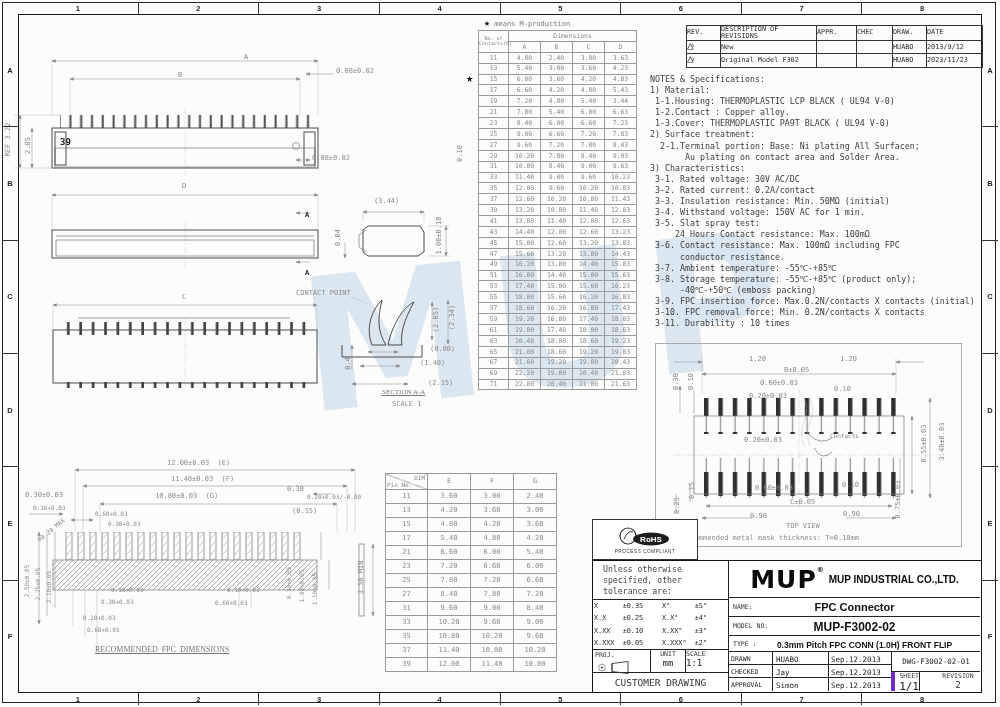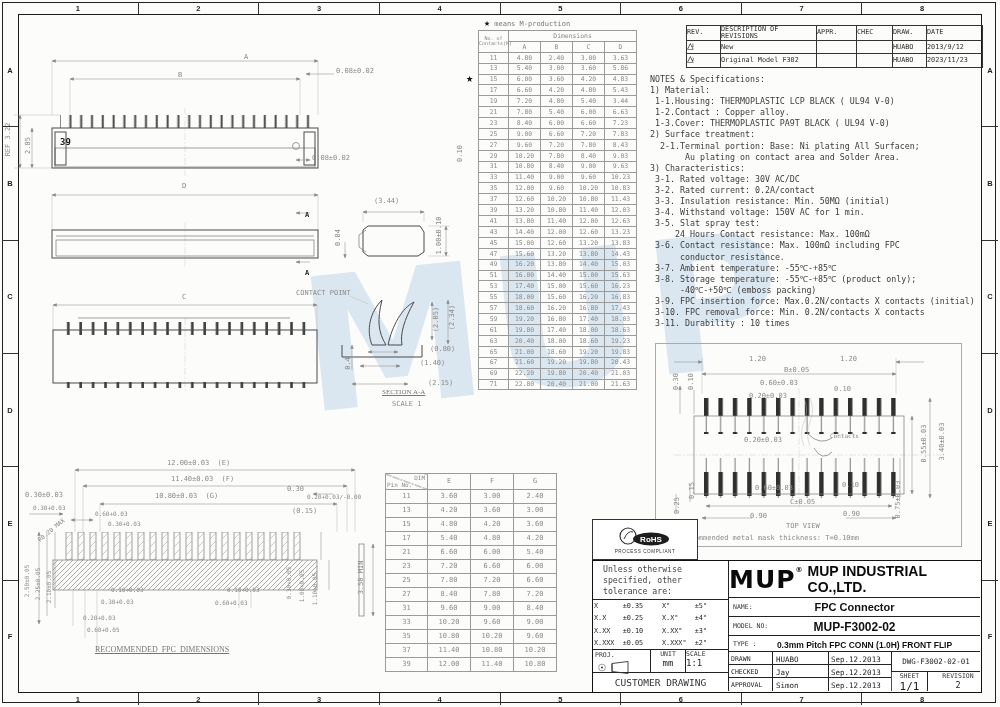--- a/index.html
+++ b/index.html
@@ -64,21 +64,21 @@
   .rohs-cap{font:4.6px "Liberation Sans",sans-serif;letter-spacing:.6px;color:#333;margin-top:1px;}
 
   .tbk{position:absolute;left:592px;top:560px;width:390px;height:133px;border:1.6px solid #111;
        box-sizing:border-box;background:#fff;z-index:2;color:#222;}
   .tbk .cell{position:absolute;box-sizing:border-box;}
   .lab{font-size:6.5px;color:#333;}
   .val-b{font-family:"Liberation Sans",sans-serif;font-weight:bold;color:#111;}
   .tol{font-size:6.8px;white-space:pre;color:#222;}
   .mup-logo{font-family:"DejaVu Sans",sans-serif;font-weight:900;font-size:25px;letter-spacing:1px;color:#0a0a0a;line-height:1;}
   .mup-reg{font-size:7px;vertical-align:top;}
-  .mup-co{font-family:"Liberation Sans",sans-serif;font-weight:bold;font-size:14px;color:#0a0a0a;margin-left:4px;}
+  .mup-co{font-family:"Liberation Sans",sans-serif;font-weight:bold;font-size:10px;color:#0a0a0a;margin-left:4px;}
 </style>
 </head>
 <body>
 
 <div class="sheet">
 
   <svg width="0" height="0" style="position:absolute">
     <defs>
       <marker id="arw" viewBox="0 0 10 10" refX="9" refY="5" markerWidth="7" markerHeight="7" orient="auto-start-reverse">
         <path d="M0,1 L10,5 L0,9 z" fill="#8a8a8a"></path>
@@ -337,21 +337,21 @@
           <td>4.80</td>
           <td>2.40</td>
           <td>3.00</td>
           <td>3.63</td>
         </tr>
         <tr>
           <td>13</td>
           <td>5.40</td>
           <td>3.00</td>
           <td>3.60</td>
-          <td>5.86</td>
+          <td>4.23</td>
         </tr>
         <tr>
           <td>15</td>
           <td>6.00</td>
           <td>3.60</td>
           <td>4.20</td>
           <td>4.83</td>
         </tr>
         <tr>
           <td>17</td>
@@ -810,21 +810,21 @@
       <div class="cell" style="left:44px;top:0;width:56px;height:13px;border-right:1px solid #222;border-bottom:1px solid #222;font-size:7.5px;padding:3px 0 0 3px">HUABO</div>
       <div class="cell" style="left:100px;top:0;width:62px;height:13px;border-bottom:1px solid #222;font-size:7.5px;padding:3px 0 0 2px">Sep.12.2013</div>
       <div class="cell" style="left:0;top:13px;width:44px;height:13px;border-right:1px solid #222;border-bottom:1px solid #222;font-size:6.5px;padding:3px 0 0 2px">CHECKED</div>
       <div class="cell" style="left:44px;top:13px;width:56px;height:13px;border-right:1px solid #222;border-bottom:1px solid #222;font-size:7.5px;padding:3px 0 0 3px">Jay</div>
       <div class="cell" style="left:100px;top:13px;width:62px;height:13px;border-bottom:1px solid #222;font-size:7.5px;padding:3px 0 0 2px">Sep.12.2013</div>
       <div class="cell" style="left:0;top:26px;width:44px;height:13px;border-right:1px solid #222;font-size:6.5px;padding:3px 0 0 2px">APPROVAL</div>
       <div class="cell" style="left:44px;top:26px;width:56px;height:13px;border-right:1px solid #222;font-size:7.5px;padding:3px 0 0 3px">Simon</div>
       <div class="cell" style="left:100px;top:26px;width:62px;height:13px;font-size:7.5px;padding:3px 0 0 2px">Sep.12.2013</div>
     </div>
     <div class="cell" style="left:298px;top:91px;width:89px;height:20px;border-left:1px solid #222;border-bottom:1px solid #222;display:flex;align-items:center;justify-content:center;font-size:7.5px;color:#222">DWG-F3002-02-01</div>
-    <div class="cell" style="left:298px;top:111px;width:37px;height:19px;border-left:1px solid #6d28d9;border-right:1px solid #222;text-align:center">
+    <div class="cell" style="left:298px;top:111px;width:29px;height:19px;border-left:4px solid #6d28d9;border-right:1px solid #222;text-align:right">
       <div class="lab">SHEET</div>
       <div style="font-size:11px;color:#222">1/1</div>
     </div>
     <div class="cell" style="left:343px;top:111px;width:44px;height:19px;text-align:center">
       <div class="lab">REVISION</div>
       <div style="font-size:8.5px;color:#222">2</div>
     </div>
   </div>
 
 </div>

